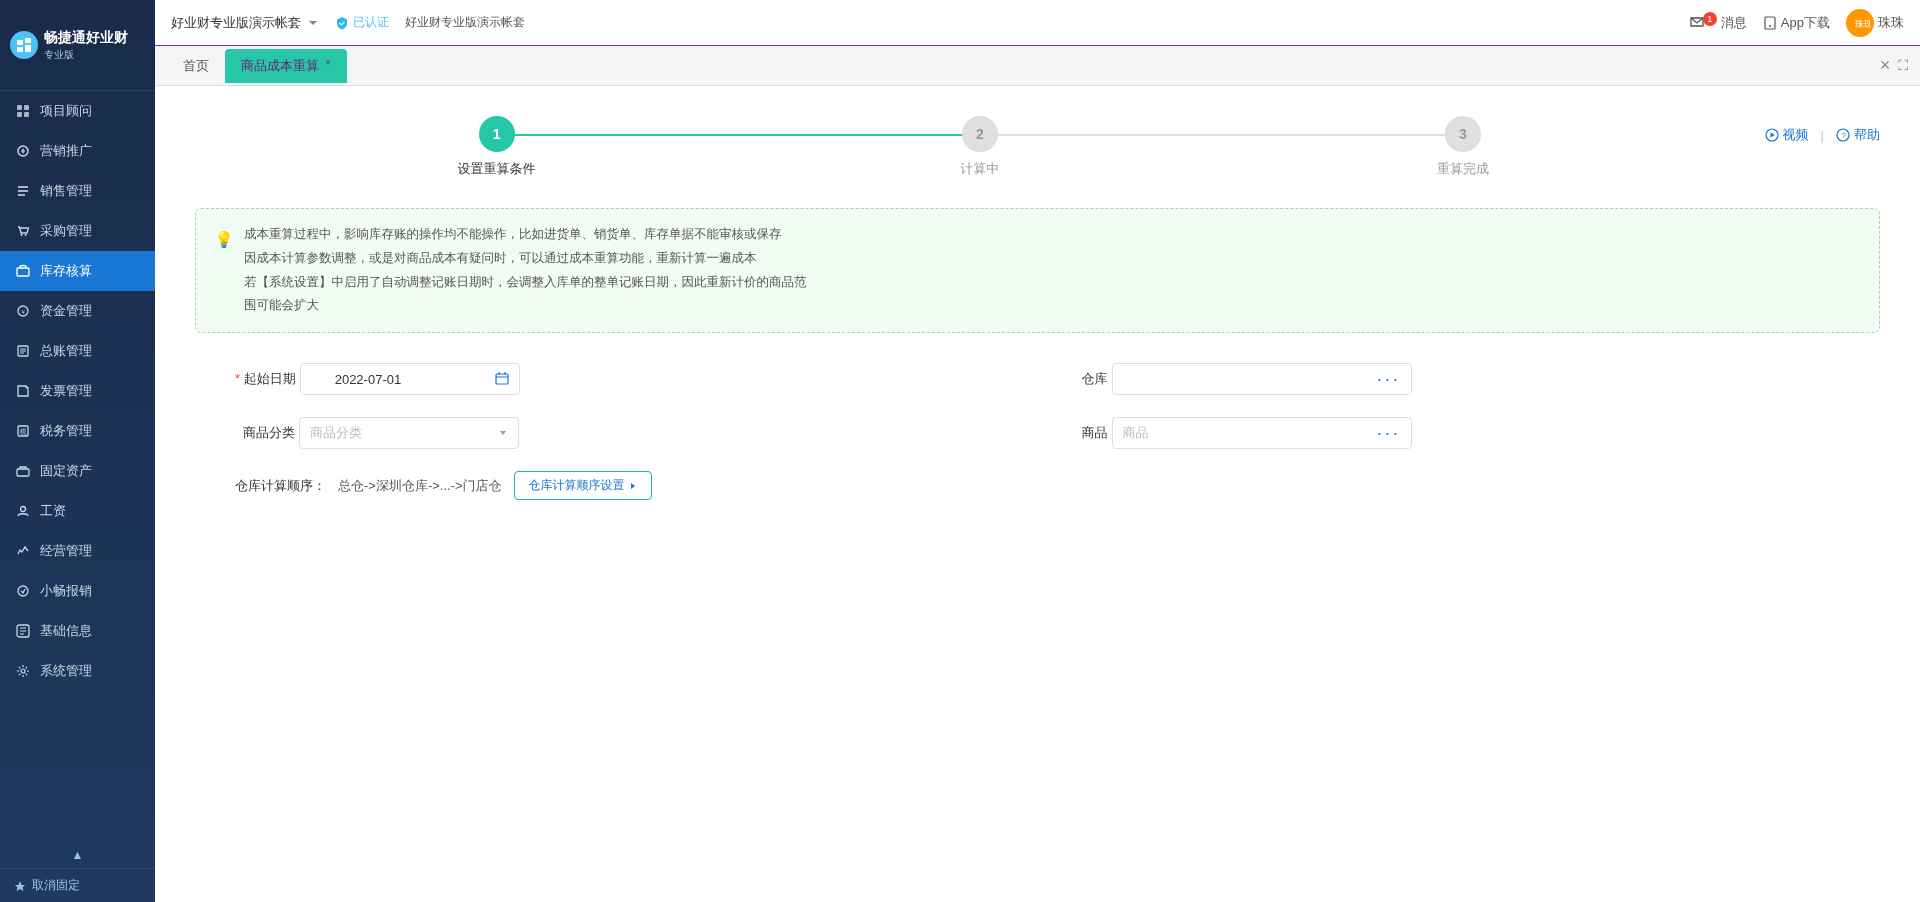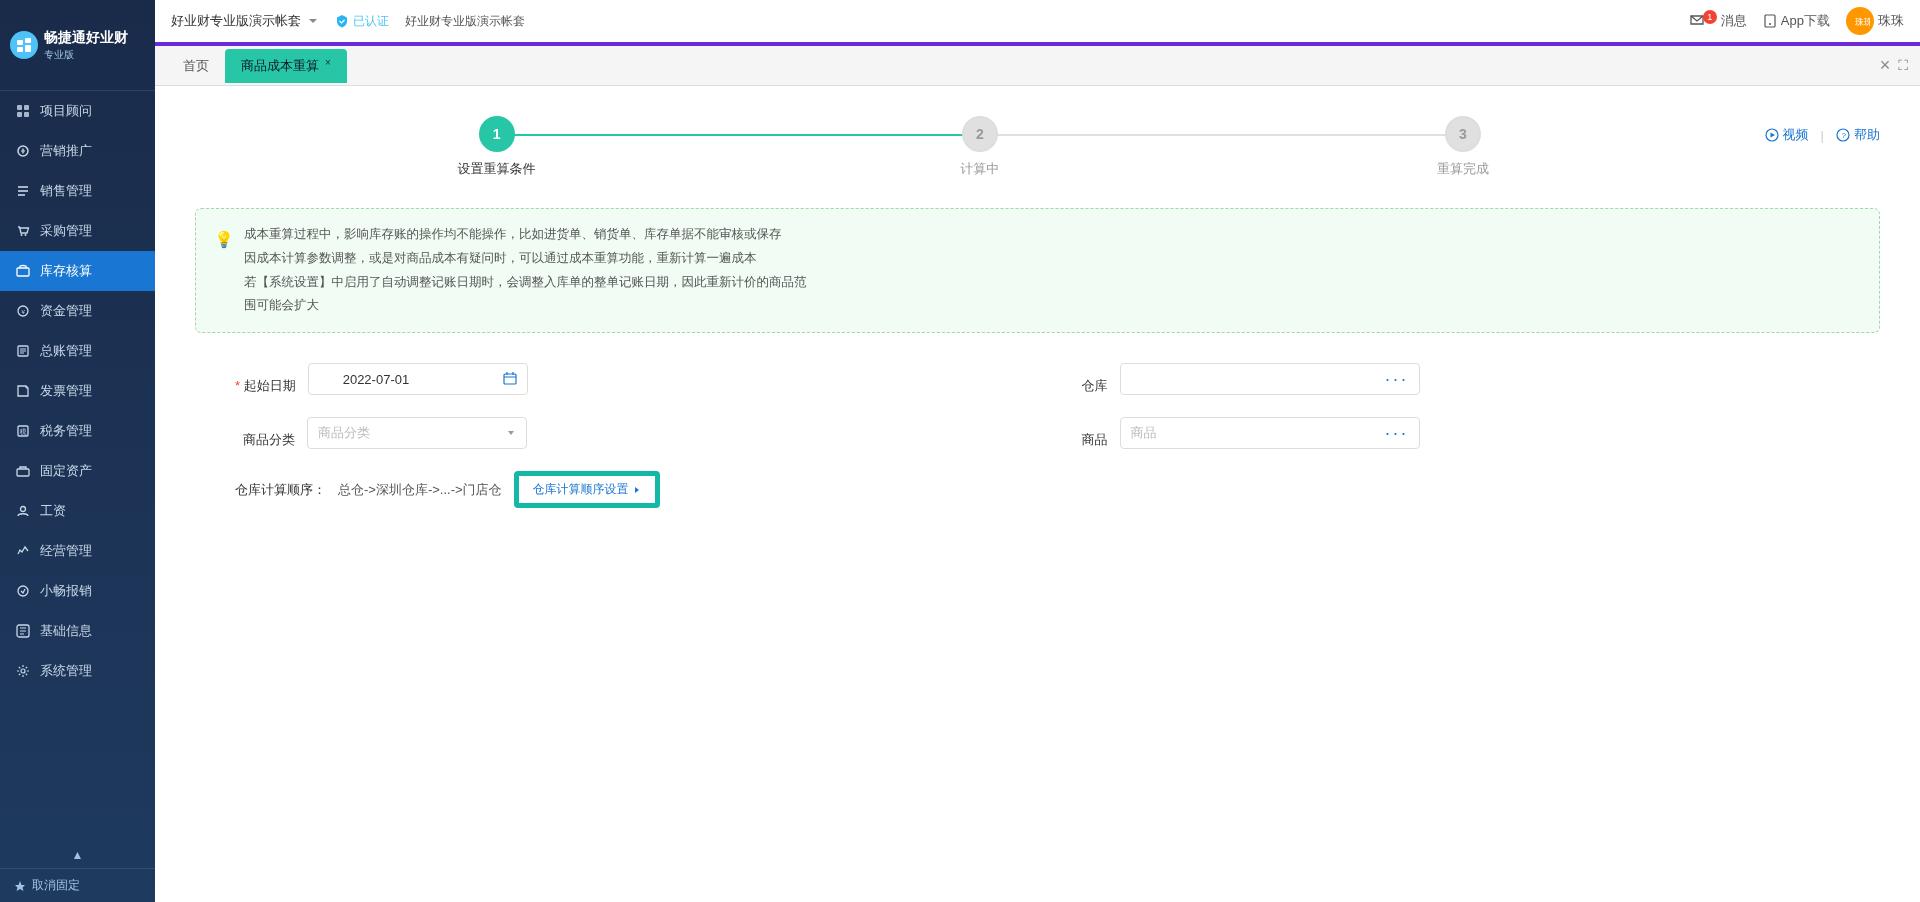--- a/index.html
+++ b/index.html
@@ -73,21 +73,21 @@
     .main-content {
       flex: 1;
       display: flex;
       flex-direction: column;
       overflow: hidden;
     }
 
     
     .topbar {
       background: white;
-      border-bottom: 4px solid #6d28d9;
+      border-bottom: 1px solid #6d28d9;
       display: flex;
       align-items: center;
       padding: 0 16px;
       height: 46px;
       flex-shrink: 0;
     }
     .topbar-account {
       display: flex;
       align-items: center;
       font-size: 13px;
@@ -155,21 +155,21 @@
       font-size: 13px;
       cursor: pointer;
       color: #555;
       border-radius: 4px 4px 0 0;
       display: flex;
       align-items: flex-start;
       gap: 6px;
     }
     .tab.active {
       background: #26c6a6;
-      color: #0f172a;
+      color: #701a75;
     }
     .tab-close { font-size: 10px; opacity: 0.8; cursor: pointer; }
     .tabbar-right {
       margin-left: auto;
       display: flex;
       align-items: center;
       gap: 8px;
       color: #888;
     }
     .tabbar-right span { cursor: pointer; font-size: 16px; }
@@ -248,23 +248,23 @@
       padding: 0 40px;
     }
     .form-row {
       display: flex;
       align-items: center;
       margin-bottom: 22px;
       gap: 20px;
     }
     .form-field {
       display: flex;
-      align-items: flex-end;
+      align-items: center;
       flex: 1;
-      gap: 12px;
+      gap: 4px;
     }
     .form-label {
       font-size: 13px;
       color: #333;
       white-space: nowrap;
       min-width: 60px;
       text-align: right;
     }
     .form-label.required::before {
       content: '* ';
@@ -310,21 +310,21 @@
     .warehouse-row {
       display: flex;
       align-items: center;
       margin-bottom: 22px;
       gap: 12px;
     }
     .warehouse-label { font-size: 13px; color: #333; white-space: nowrap; }
     .warehouse-value { font-size: 13px; color: #555; }
     .warehouse-btn {
       background: white;
-      border: 5px solid #14b8a6;
+      border: 1px solid #14b8a6;
       color: #1976D2;
       padding: 5px 14px;
       border-radius: 4px;
       font-size: 12px;
       cursor: pointer;
       display: flex;
       align-items: center;
       gap: 4px;
     }
 

